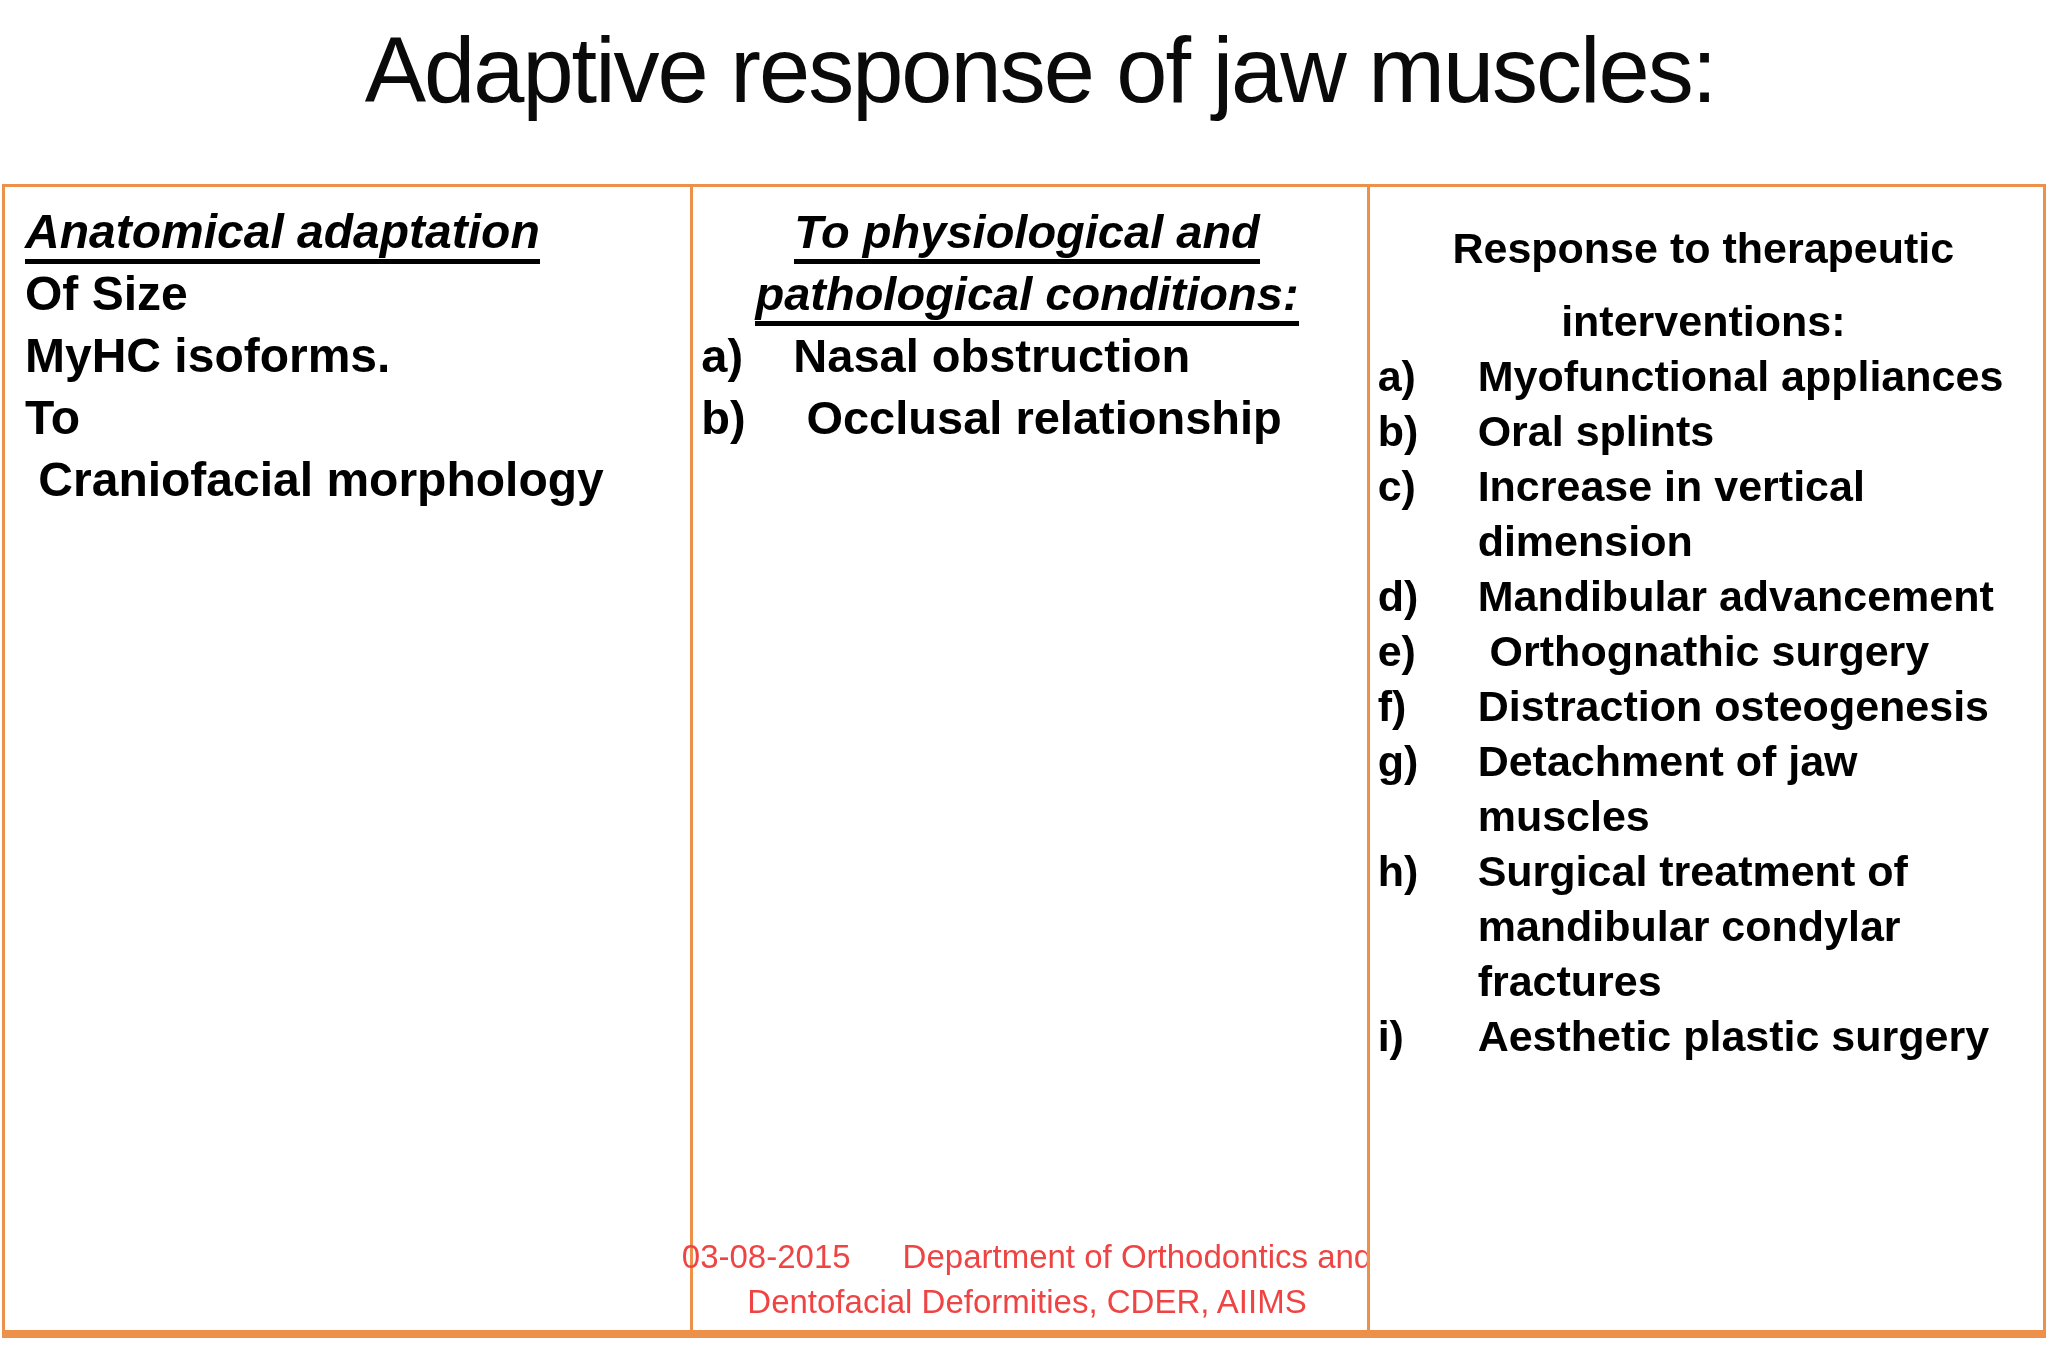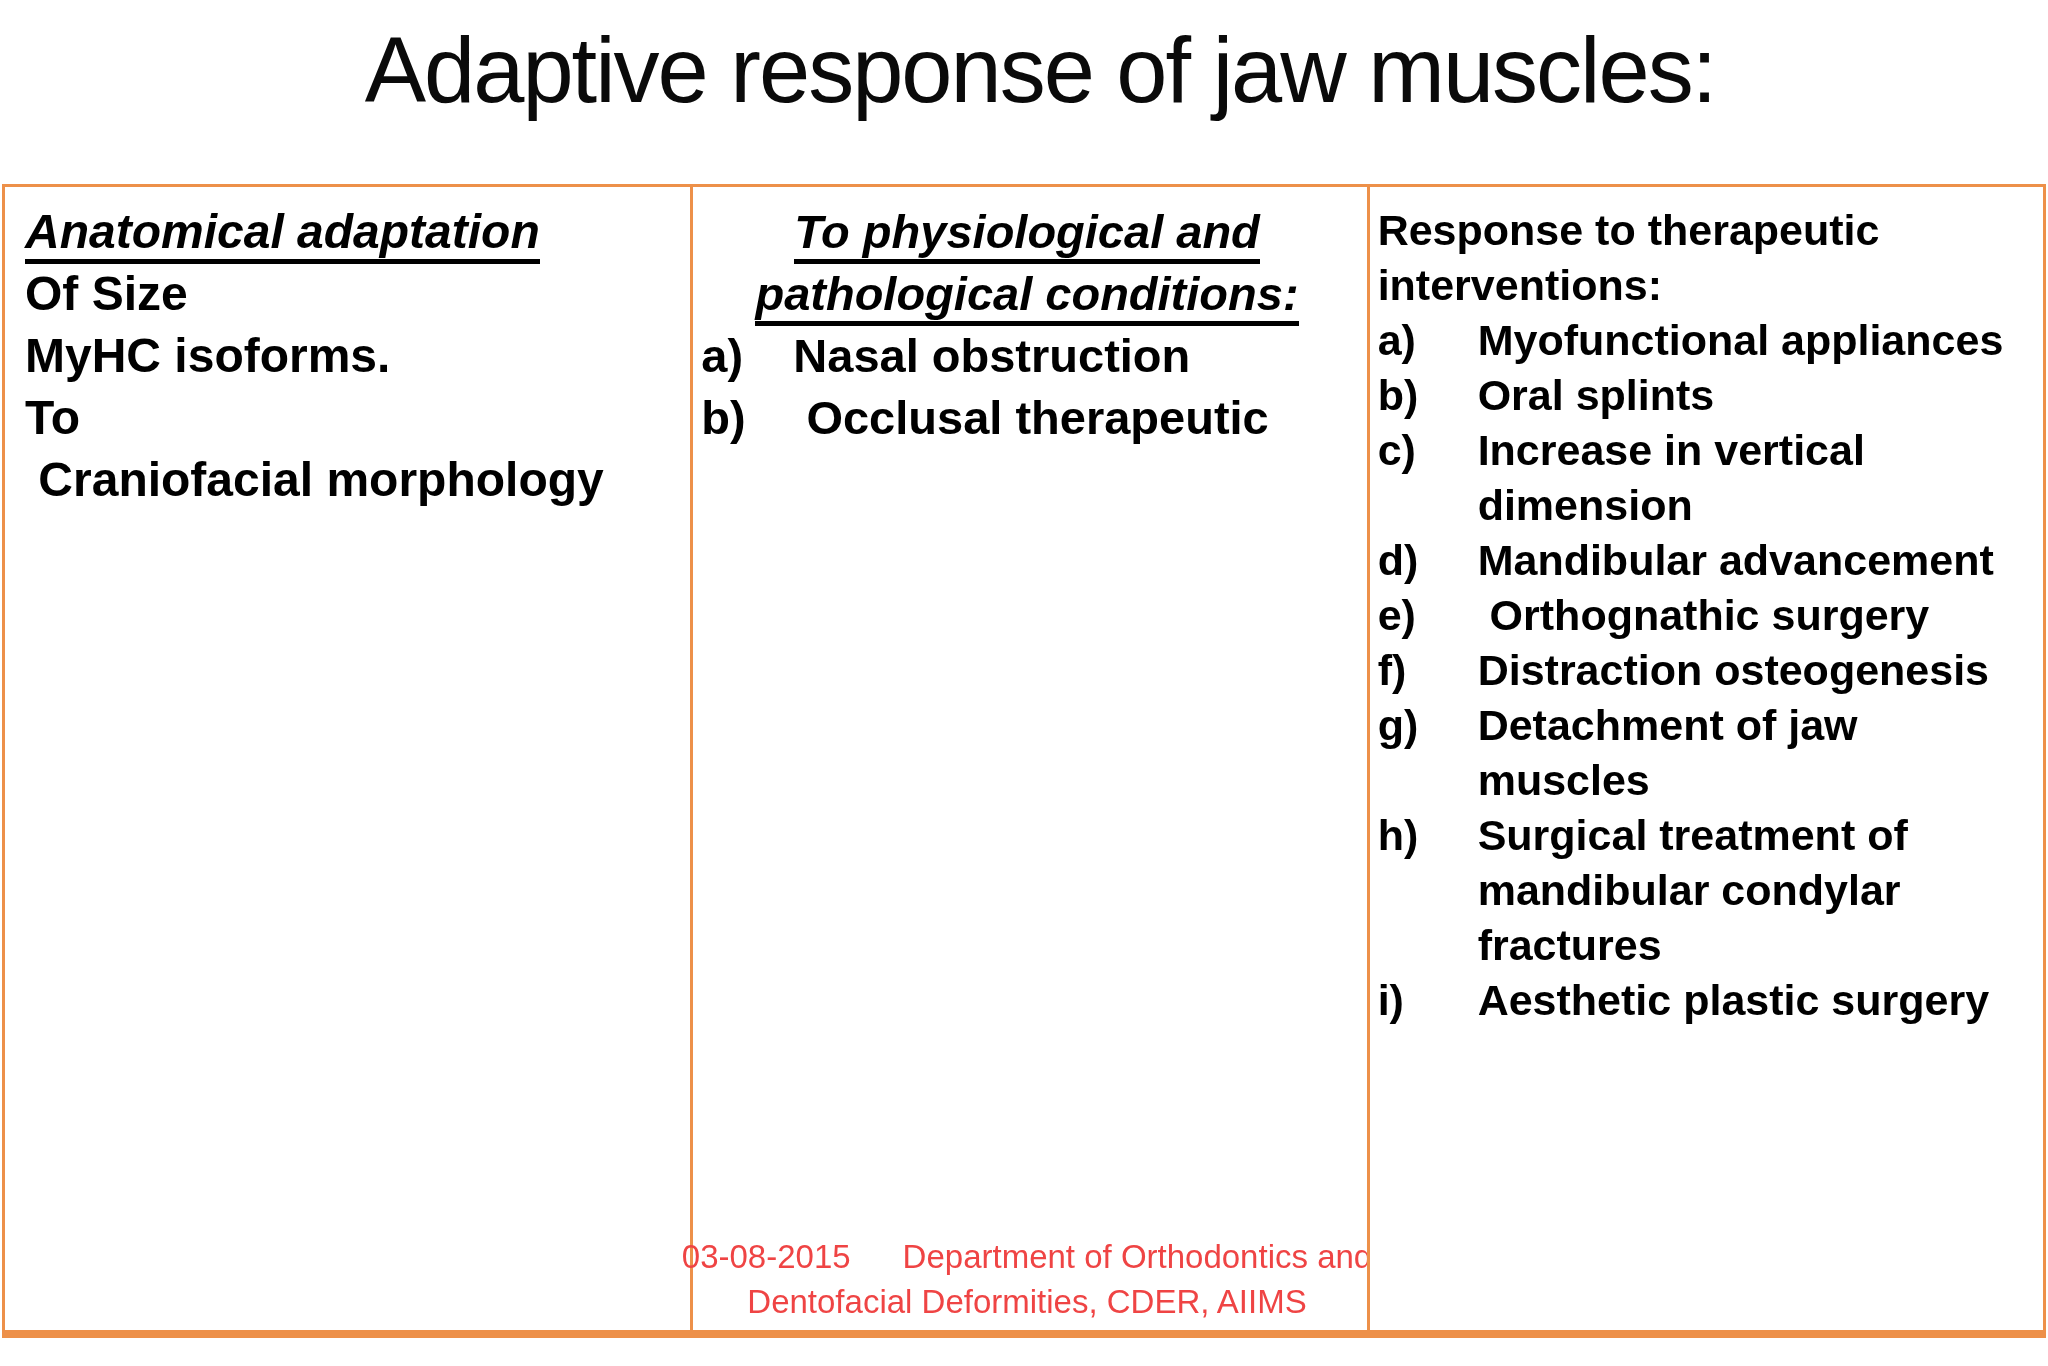--- a/index.html
+++ b/index.html
@@ -38,21 +38,21 @@
   .col-anatomical{font-size:48px;line-height:62px;}
   .col-anatomical .line{white-space:pre-wrap;}
 
   
   .col-physio{font-size:47px;line-height:62px;}
   .col-physio .hdr-line{text-align:center;}
   .u{border-bottom:5px solid #000;padding-bottom:1px;font-style:italic;}
 
   
   .col-thera{font-size:43px;line-height:55px;padding-top:16px;}
-  .col-thera .hdr-line{}
+  .col-thera .hdr-line{text-align:center;margin-top:18px;}
 
   .li{display:flex;align-items:flex-start;}
   .li-marker{flex:0 0 100px;}
   .col-physio .li-marker{flex-basis:92px;}
   .li-text{flex:1 1 auto;min-width:0;white-space:pre-wrap;}
 
   
   .slide-footer{
     margin-top:auto;
     font-weight:400;
@@ -80,21 +80,21 @@
 
   <div class="col col-physio">
     <div class="hdr-line"><span class="u">To physiological and</span></div>
     <div class="hdr-line"><span class="u">pathological conditions:</span></div>
     <div class="li">
       <span class="li-marker">a)</span>
       <span class="li-text">Nasal obstruction</span>
     </div>
     <div class="li">
       <span class="li-marker">b)</span>
-      <span class="li-text"> Occlusal therapeutic</span>
+      <span class="li-text"> Occlusal relationship</span>
     </div>
 
     <div class="slide-footer">
       <div class="footer-line1">
         <span>03-08-2015</span>
         <span>Department of Orthodontics and</span>
       </div>
       <div class="footer-line2">Dentofacial Deformities, CDER, AIIMS</div>
     </div>
   </div>

